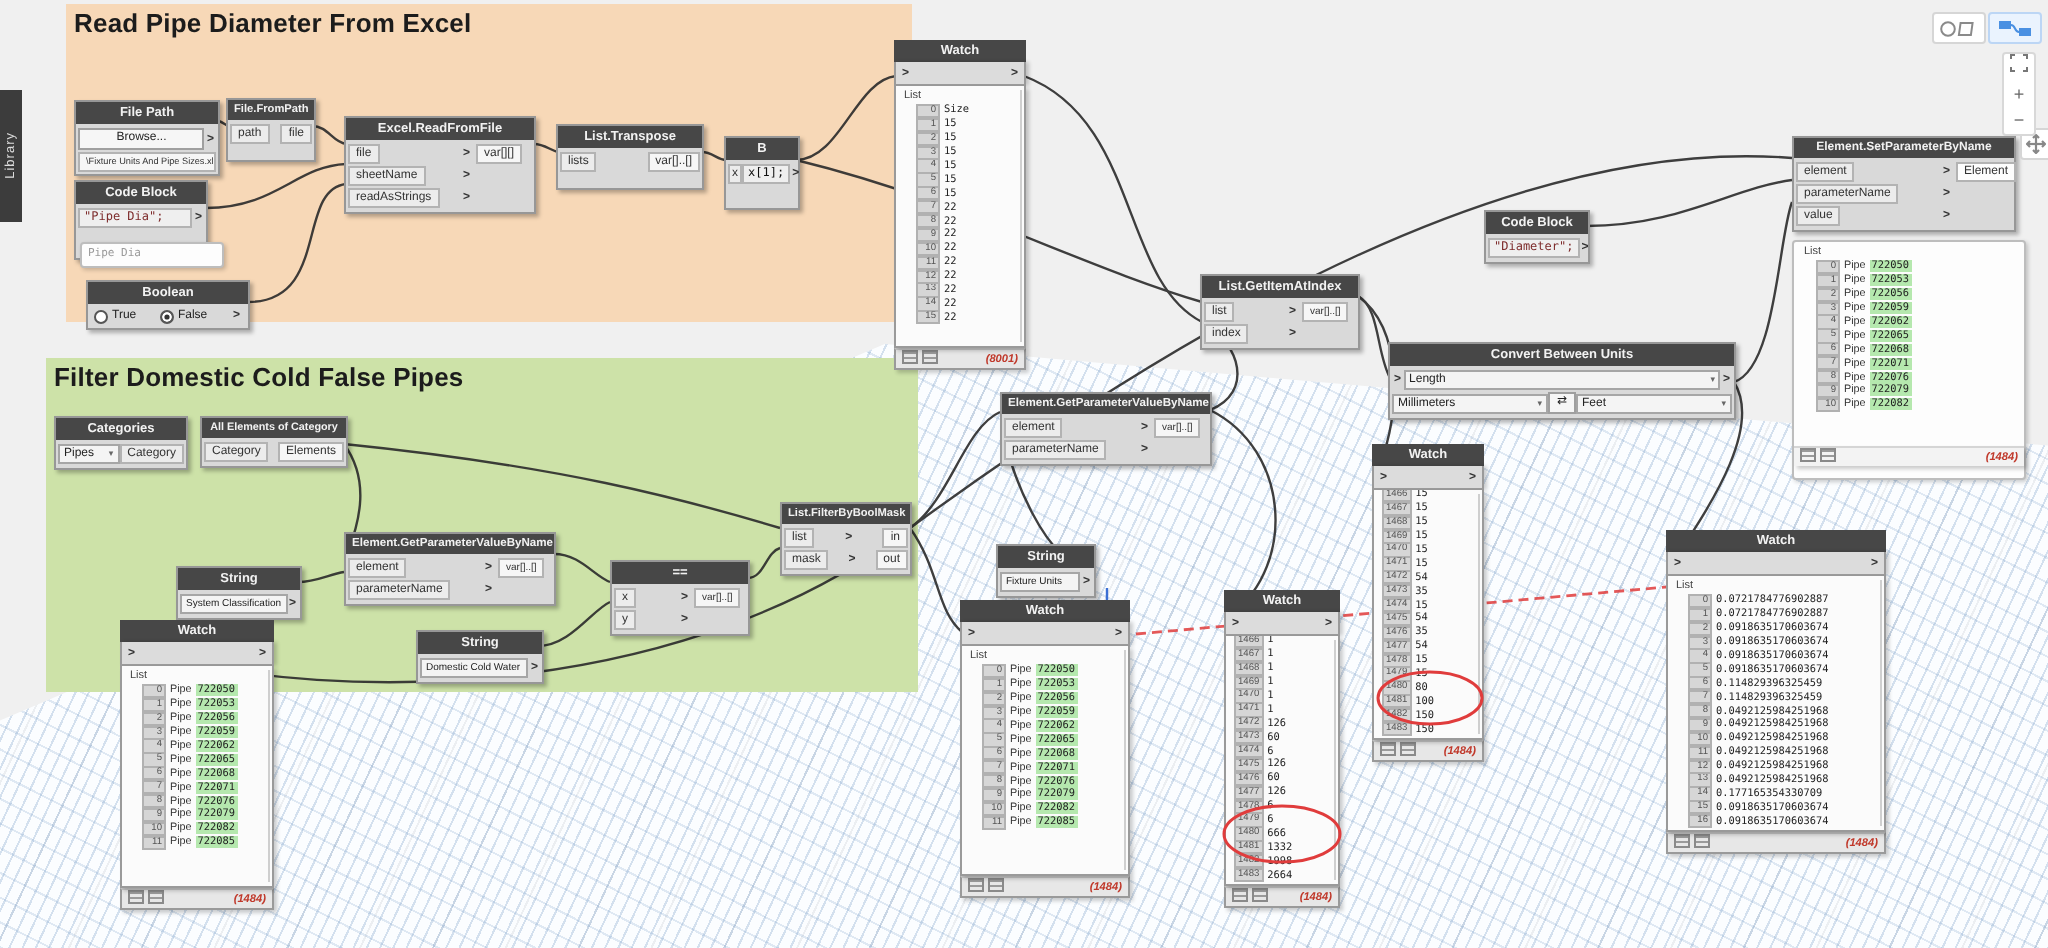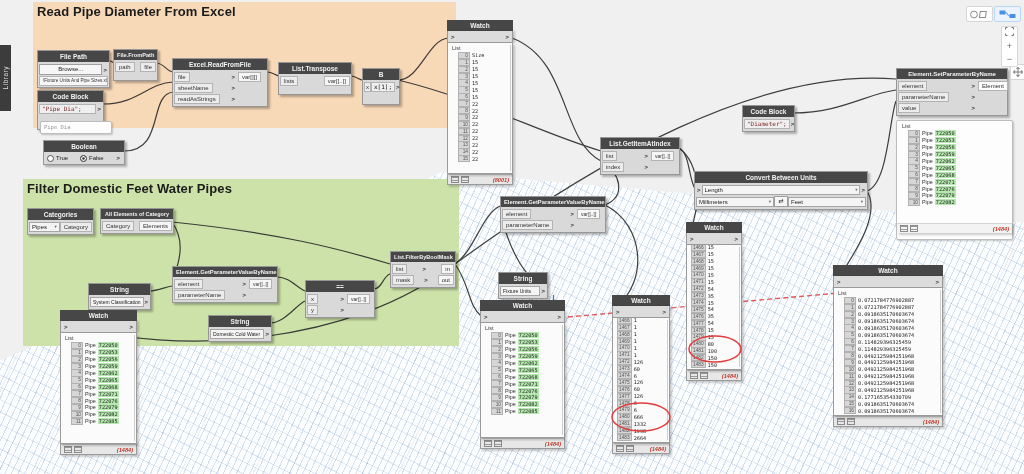--- a/index.html
+++ b/index.html
@@ -67,25 +67,25 @@
   .zoombar div{width:100%;text-align:center;color:#666;font-size:9px;line-height:13px}
   .axis{position:absolute;z-index:2}
 </style>
 </head>
 <body>
 
 <div id="stage">
 
   <div class="hatch"></div>
 
-  <div class="group" style="left:33px;top:2px;width:423px;height:126px;background:#f7d8b7">
+  <div class="group" style="left:33px;top:2px;width:423px;height:159px;background:#f7d8b7">
     <h2>Read Pipe Diameter From Excel</h2>
   </div>
   <div class="group" style="left:23px;top:179px;width:436px;height:167px;background:#cde2a8">
-    <h2>Filter Domestic Feet Water Pipes</h2>
+    <h2>Filter Domestic Cold False Pipes</h2>
   </div>
 
   <div class="axis" style="left:532px;top:286px;width:14px;height:8px">
     <svg width="14" height="8">
         <line x1="0" y1="7" x2="13" y2="1" stroke="#3a8f3a" stroke-width="1.2"></line>
       </svg></div>
   <div class="axis" style="left:552px;top:292px;width:4px;height:11px">
     <svg width="4" height="11">
         <line x1="1.5" y1="0" x2="1.5" y2="11" stroke="#3b6fd4" stroke-width="1.2"></line>
       </svg></div>

